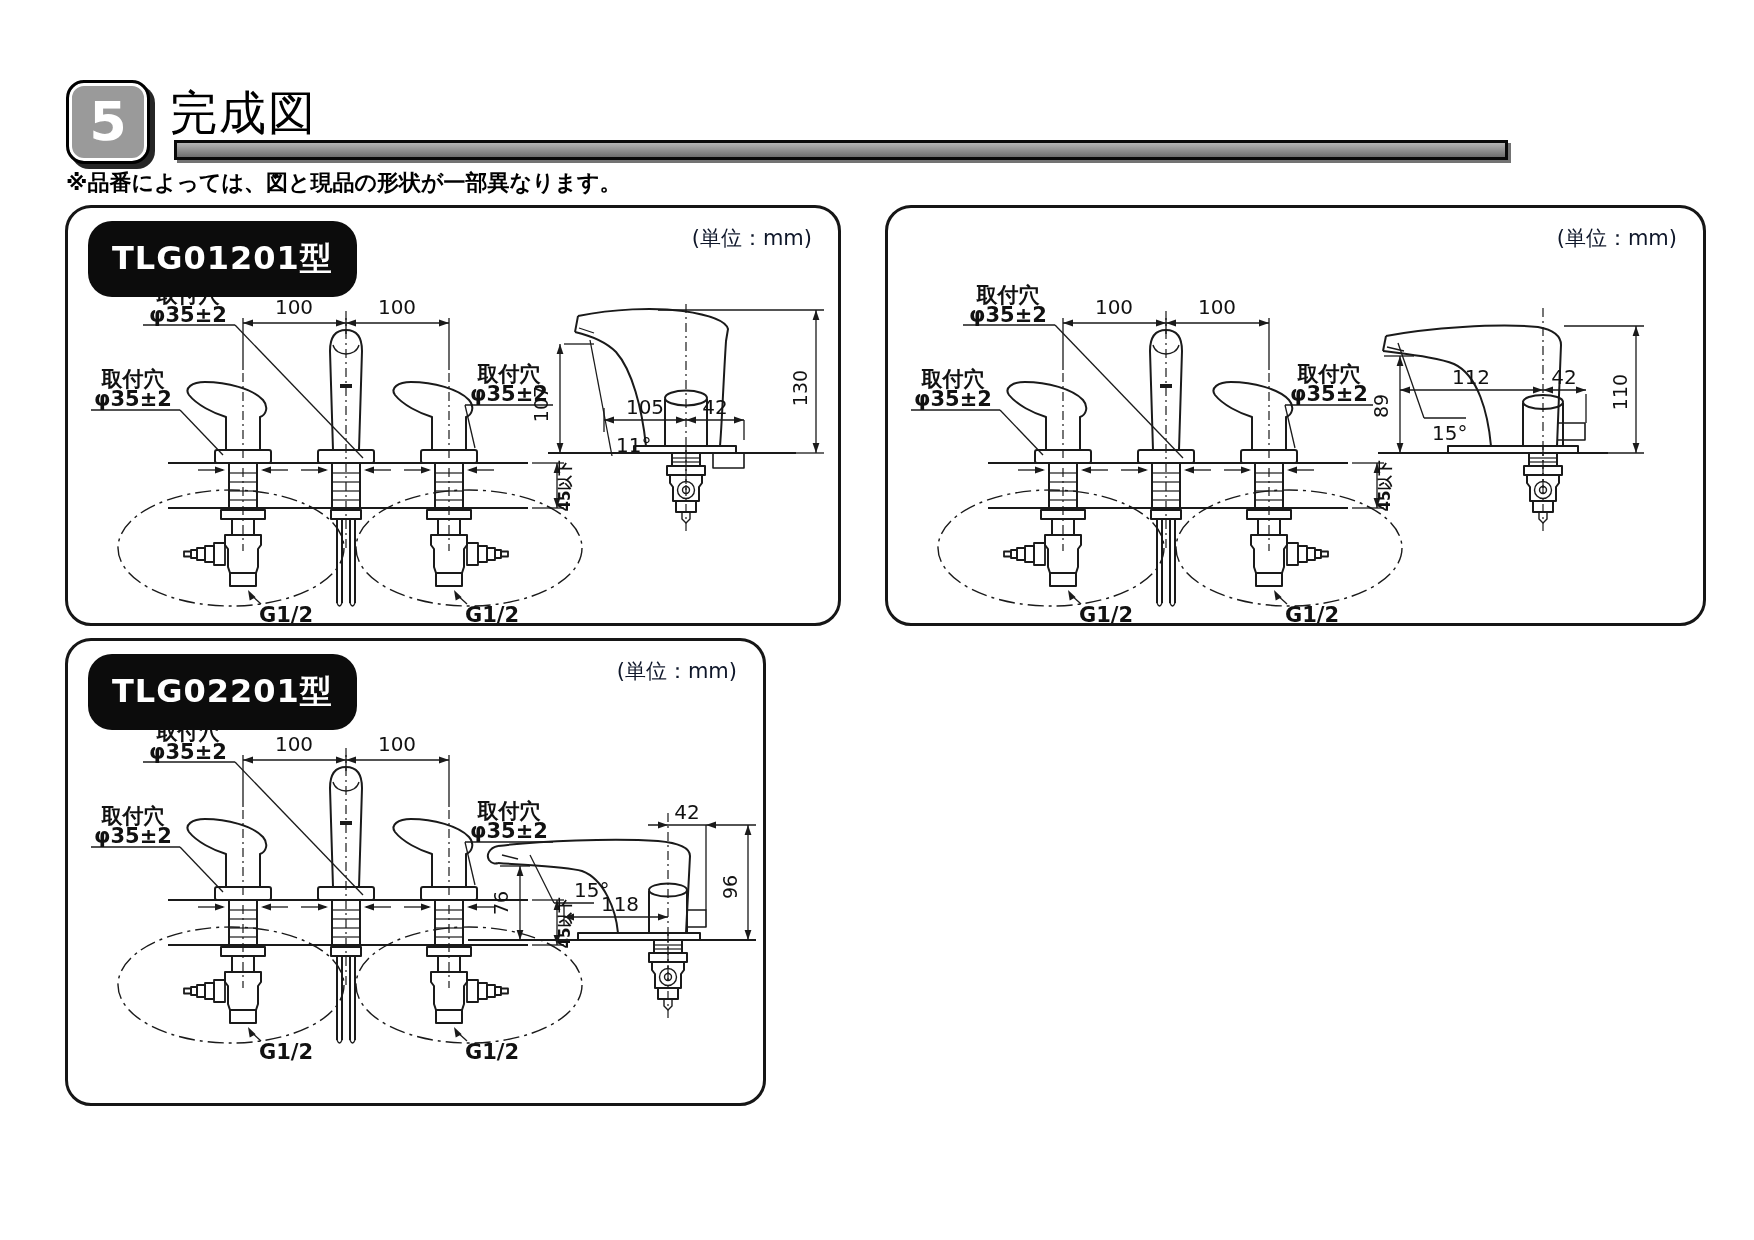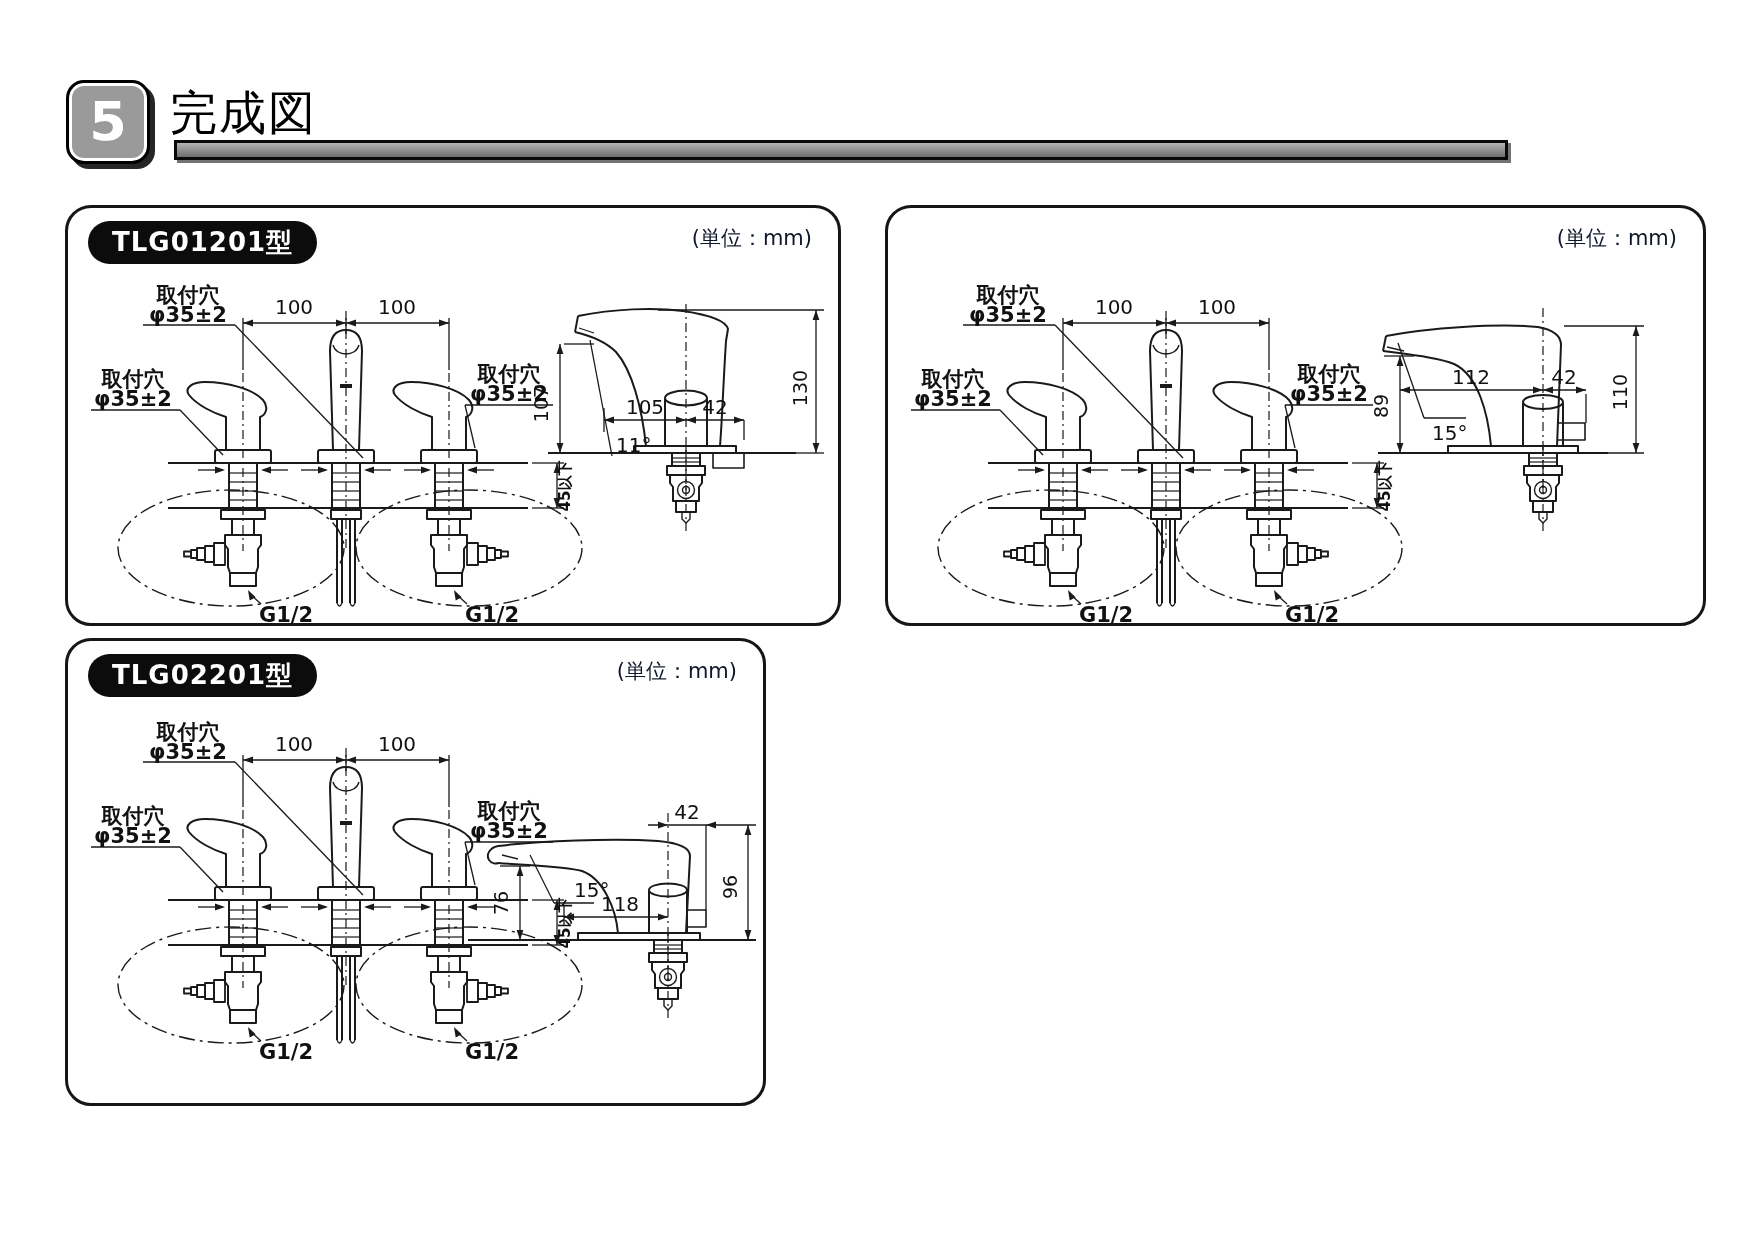--- a/index.html
+++ b/index.html
@@ -15,21 +15,21 @@
   .title-bar{position:absolute;left:174px;top:140px;width:1328px;height:14px;
              background:linear-gradient(#b5b5b5,#6e6e6e);border:3px solid #0a0a0a;
              box-shadow:3px 3px 0 rgba(0,0,0,.55);}
   .note{position:absolute;left:66px;top:168px;margin:0;font-size:22px;font-weight:600;color:#000;}
   
   .panel{position:absolute;background:#fff;border:3px solid #161616;border-radius:26px;}
   .panel-1{left:65px;top:205px;width:770px;height:415px;}
   .panel-2{left:885px;top:205px;width:815px;height:415px;}
   .panel-3{left:65px;top:638px;width:695px;height:462px;}
   .model-pill{position:absolute;left:20px;top:13px;background:#0c0c0c;color:#fff;
-              border-radius:24px;padding:4px 24px;font-size:26px;font-weight:bold;letter-spacing:1px;}
+              border-radius:24px;padding:16px 24px;font-size:32px;font-weight:bold;letter-spacing:1px;}
   .unit-label{position:absolute;right:26px;top:16px;font-size:21px;color:#0f172a;}
   .drawing{position:absolute;left:0;top:0;width:100%;height:100%;}
   .drawing text{fill:#111;stroke:none;font-family:"DejaVu Sans","Liberation Sans",sans-serif;}
   text.dim{font-size:20px;}
   text.dimr{font-size:19px;}
   text.lbl{font-size:21px;font-weight:600;}
   text.small{font-size:15px;font-weight:600;}
   .defs-svg{position:absolute;width:0;height:0;overflow:hidden;}
 </style>
 </head>
@@ -155,20 +155,21 @@
 <div class="page">
 
   <header>
     <div class="badge">
       <span>5</span>
     </div>
     <h1 class="page-title">完成図</h1>
     <div class="title-bar"></div>
   </header>
 
+  <p class="note">※品番によっては、図と現品の形状が一部異なります。</p>
 
   <section class="panel panel-1">
     <svg class="drawing" viewBox="0 0 770 415">
       <g transform="translate(15,10)">
         <use href="#front-art"></use>
         <text class="dim" x="211" y="96" text-anchor="middle">100</text>
         <text class="dim" x="314" y="96" text-anchor="middle">100</text>
         <text class="lbl" x="105" y="84" text-anchor="middle">取付穴</text>
         <text class="lbl" x="105" y="104" text-anchor="middle">φ35±2</text>
         <text class="lbl" x="50" y="168" text-anchor="middle">取付穴</text>

